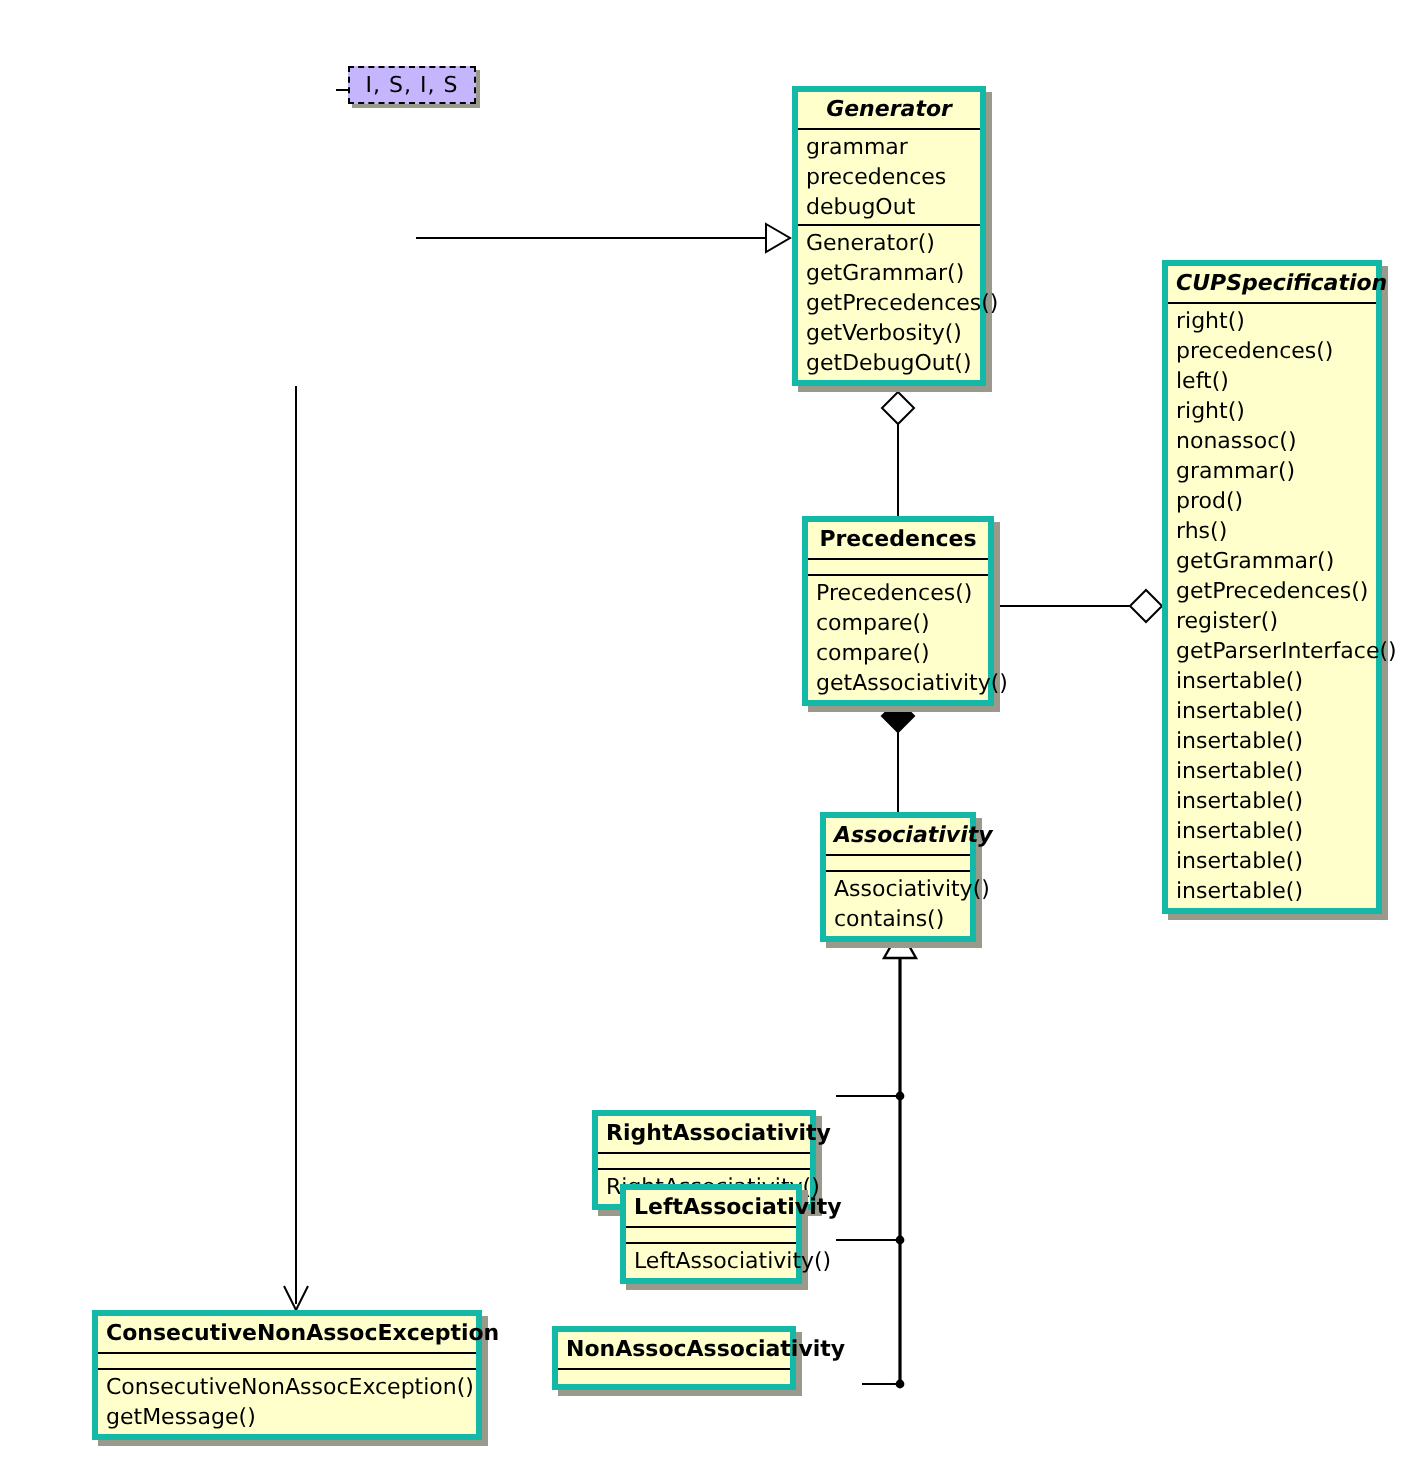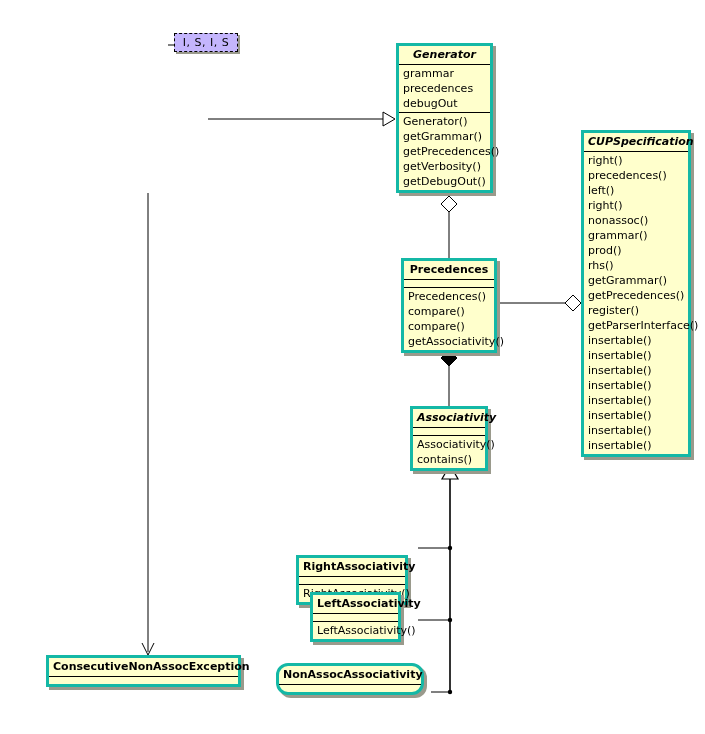--- a/index.html
+++ b/index.html
@@ -204,23 +204,27 @@
   </div>
 
   <div class="uml-class" style="left:310px; top:592px; width:91px;">
     <div class="cls-name">LeftAssociativity</div>
     <div class="compartment empty"></div>
     <div class="compartment">
       <div class="member">LeftAssociativity()</div>
     </div>
   </div>
 
-  <div class="uml-class" style="left:276px; top:663px; width:148px;border-radius:12px;">
+  <div class="uml-class" style="left:276px; top:663px; width:122px;">
     <div class="cls-name">NonAssocAssociativity</div>
     <div class="compartment empty"></div>
   </div>
 
   <div class="uml-class" style="left:46px; top:655px; width:195px;">
     <div class="cls-name">ConsecutiveNonAssocException</div>
     <div class="compartment empty"></div>
+    <div class="compartment">
+      <div class="member">ConsecutiveNonAssocException()</div>
+      <div class="member">getMessage()</div>
+    </div>
   </div>
 
 </div>
 
 </body></html>

